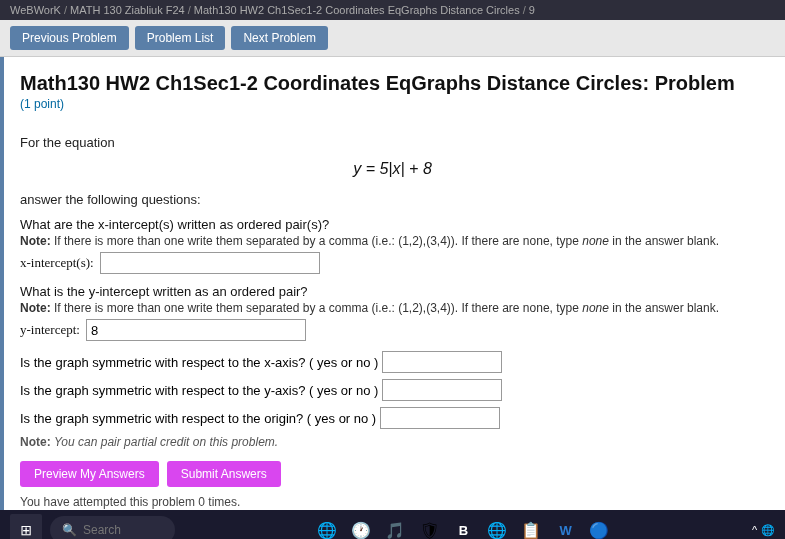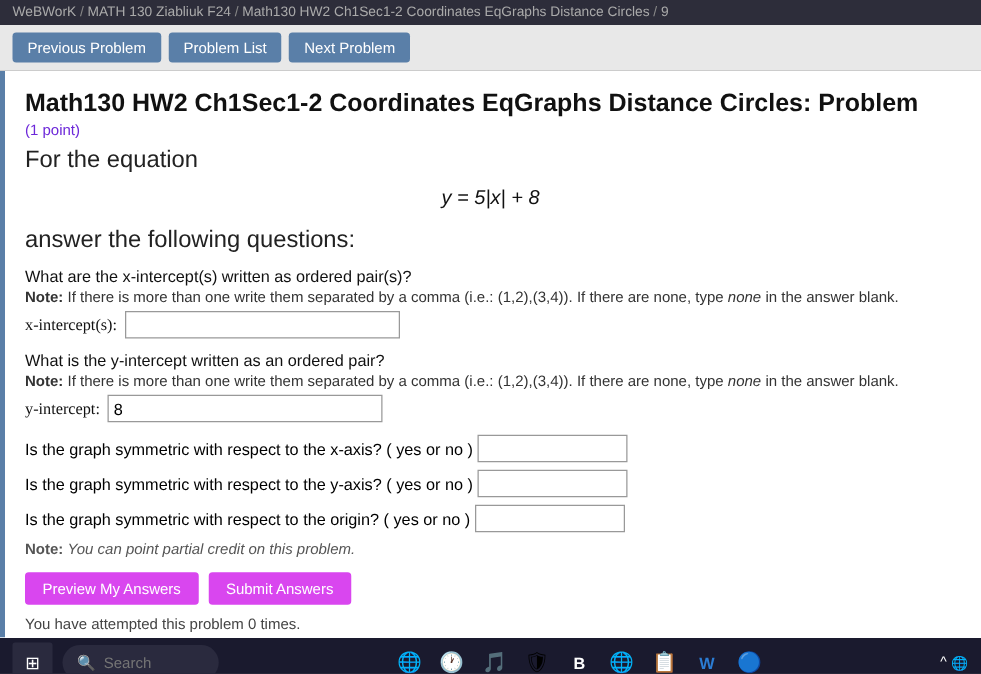--- a/index.html
+++ b/index.html
@@ -69,25 +69,25 @@
     }
     .page-title {
       font-size: 20px;
       font-weight: bold;
       color: #111;
       margin-bottom: 2px;
       line-height: 1.2;
     }
     .point-label {
       font-size: 12px;
-      color: #6d28d9;
-      margin-bottom: 7px;
+      color: #0369a1;
+      margin-bottom: 24px;
     }
     .intro-text {
-      font-size: 19px;
+      font-size: 13px;
       color: #222;
       margin-bottom: 10px;
     }
     .equation-display {
       text-align: center;
       font-size: 16px;
       color: #111;
       margin: 10px 0 14px 0;
       font-style: italic;
     }
@@ -310,21 +310,21 @@
       <span>Is the graph symmetric with respect to the y-axis? ( yes or no )</span>
       <input type="text" class="sym-input" value="" style="">
     </div>
 
     <div class="sym-question">
       <span>Is the graph symmetric with respect to the origin? ( yes or no )</span>
       <input type="text" class="sym-input" value="" style="">
     </div>
 
     <div class="bottom-note">
-      <strong>Note:</strong> <em>You can point partial credit on this problem.</em>
+      <strong>Note:</strong> <em>You can pair partial credit on this problem.</em>
     </div>
 
     <div class="bottom-buttons">
       <button class="action-btn">Preview My Answers</button>
       <button class="action-btn">Submit Answers</button>
     </div>
 
     <div class="attempt-text">You have attempted this problem 0 times.</div>
   </div>
 </div>

